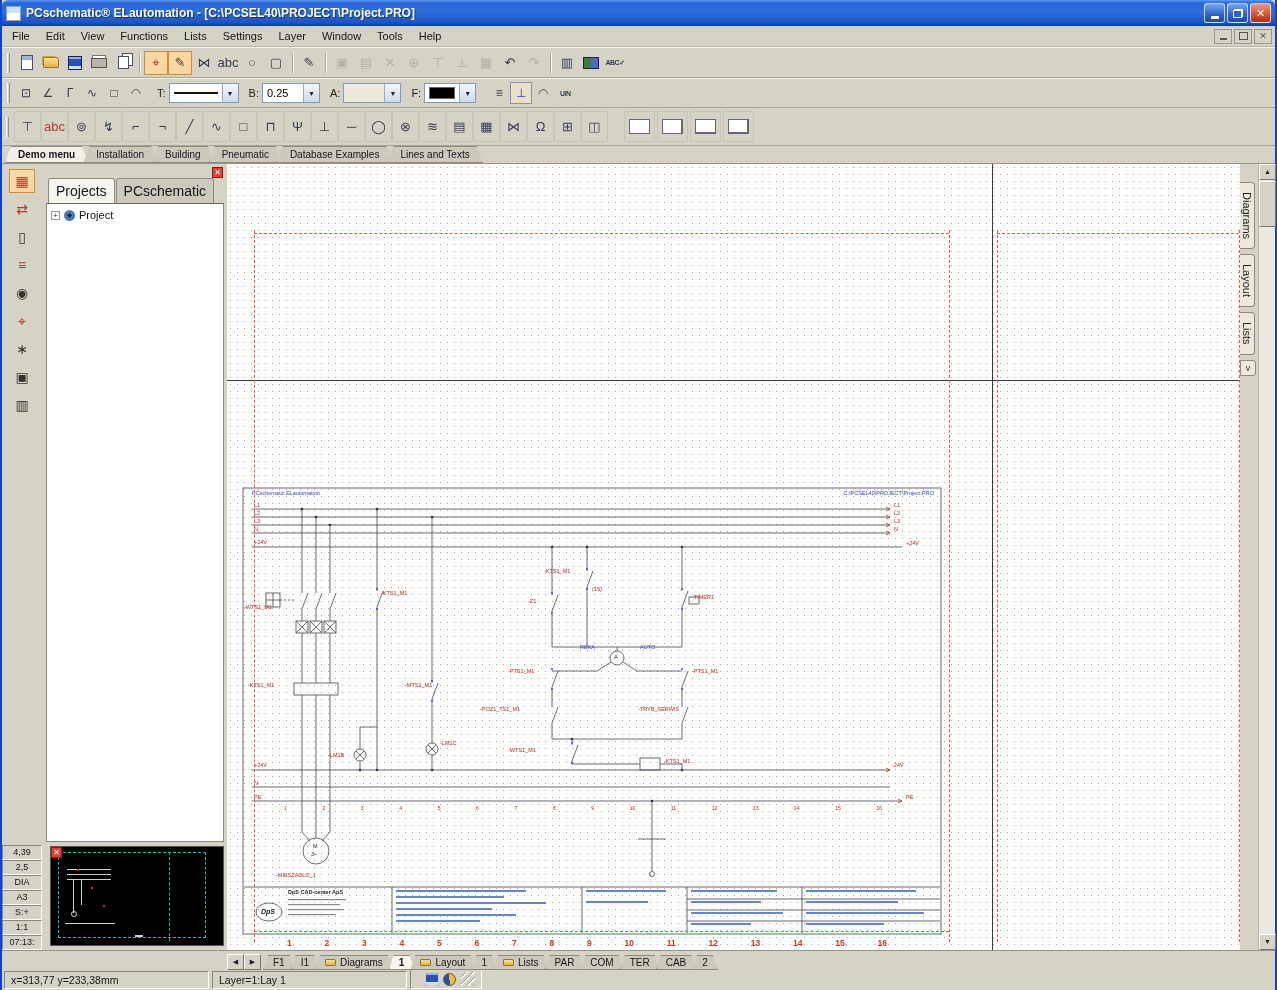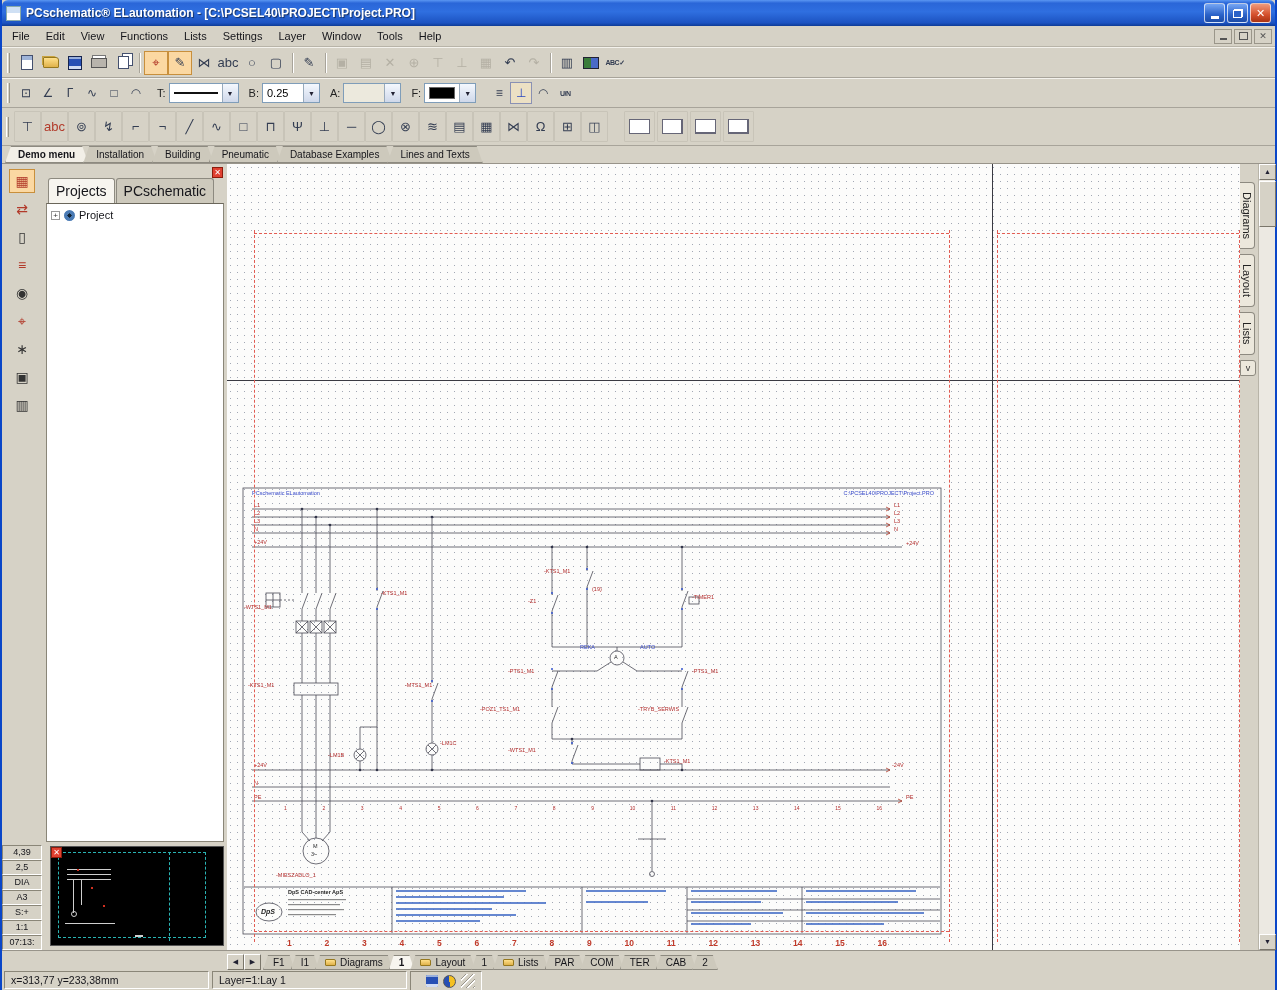--- a/index.html
+++ b/index.html
@@ -176,21 +176,21 @@
   font-size:7px;padding:0;font-family:inherit;color:#223}
 .btabs{display:flex;align-items:stretch;padding-left:6px}
 .btab{display:flex;align-items:center;padding:1px 9px;margin-left:-4px;background:#cdc9bc;border:1px solid #8d8a80;
   font-size:10px;white-space:nowrap;clip-path:polygon(5px 0,calc(100% - 5px) 0,100% 100%,0 100%)}
 .btab.active{background:#f7f5ef;font-weight:bold}
 .fold{display:none;width:11px;height:7px;background:linear-gradient(#ffe08a,#e0b24a);border:1px solid #96781e;
   border-radius:1px 2px 1px 1px;margin-right:4px}
 .btab.with-icon .fold{display:inline-block}
 
 
-.statusbar{height:20px;flex:none;display:flex;align-items:flex-start;background:#d6d2c6;padding:1px 2px}
+.statusbar{height:20px;flex:none;display:flex;align-items:flex-end;background:#d6d2c6;padding:1px 2px}
 .scell{border:1px solid;border-color:#8a8678 #fff #fff #8a8678;padding:2px 6px;margin-right:3px;
   white-space:nowrap;overflow:hidden;font-size:10.5px}
 .sc-coords{width:205px}
 .sc-layer{width:195px}
 .sc-page{flex:1}
 .sc-icons{width:72px;display:flex;align-items:center;gap:5px;justify-content:flex-end}
 .st-floppy{width:12px;height:12px;background:#2850b4;border-radius:1px;
   box-shadow:inset 0 -5px 0 -2px #d2dcf2, inset 0 4px 0 -2px #9ab0dc}
 .st-logo{width:13px;height:13px;border-radius:50%;background:conic-gradient(#f4c020 0 50%,#2850b4 50% 100%);border:1px solid #555}
 .grip-corner{width:14px;height:14px;align-self:flex-end;

